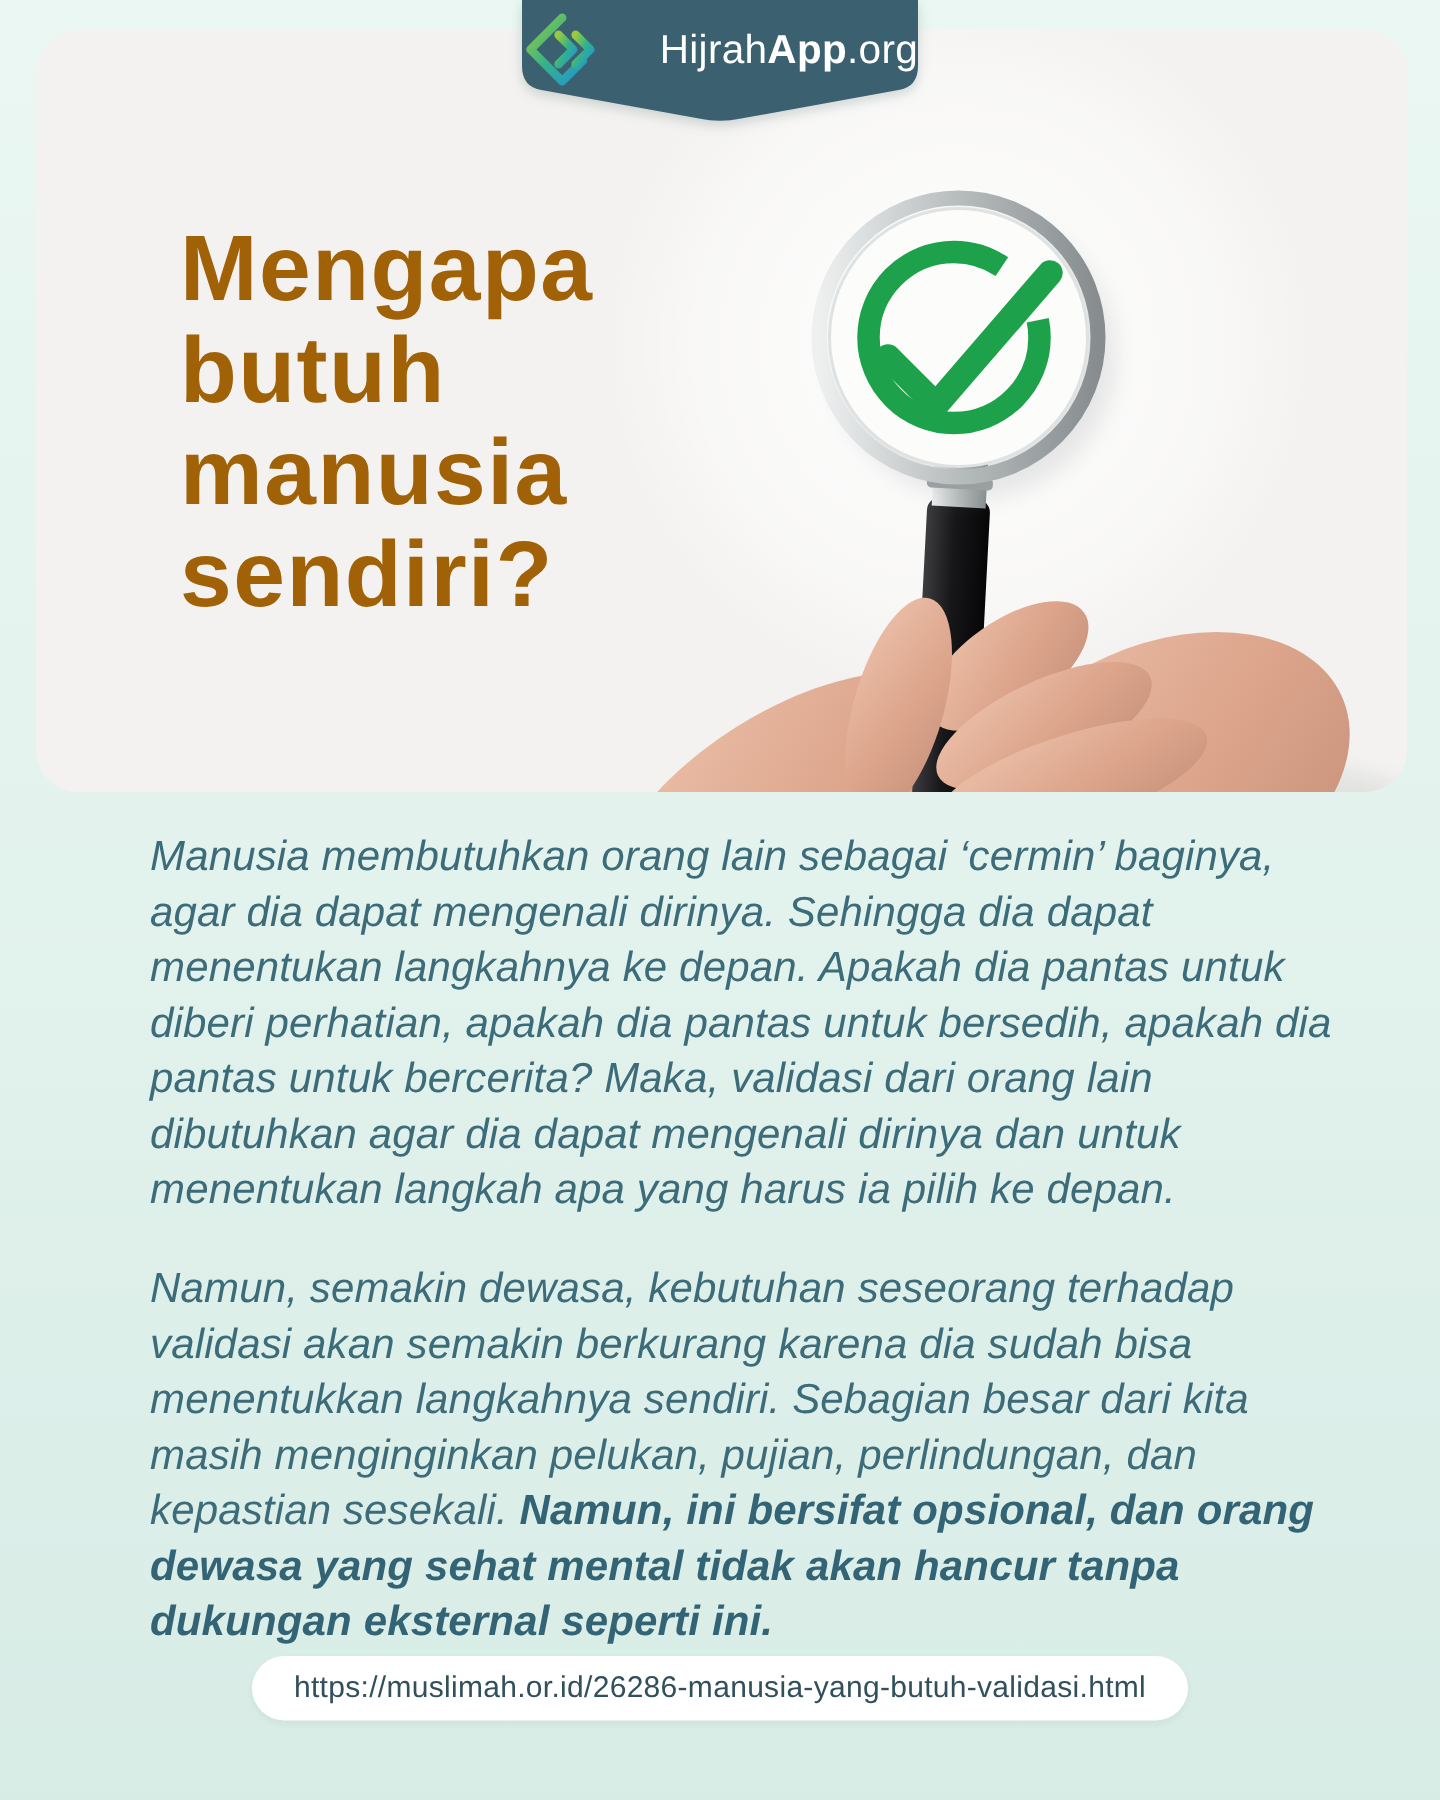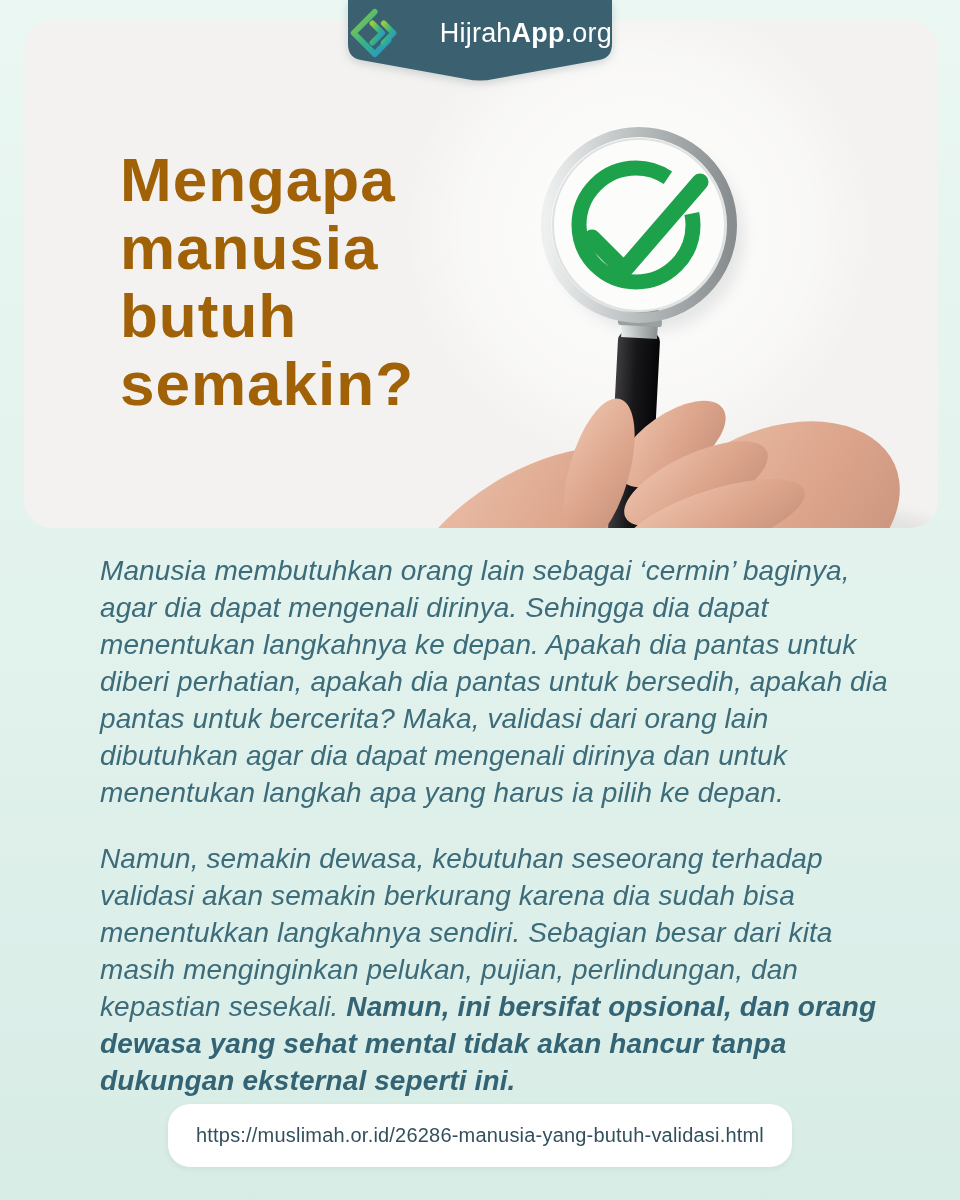--- a/index.html
+++ b/index.html
@@ -74,21 +74,21 @@
   .body-text p + p { margin-top: 29px; }
   .body-text .bold-run { font-weight: 700; color: #336475; }
 
   
   .url-pill {
     position: absolute;
     left: 50%; top: 1104px;
     transform: translateX(-50%);
     background: #ffffff;
     border-radius: 22px;
-    padding: 20px 28px;
+    padding: 10px 28px;
     box-shadow: 0 2px 5px rgba(40,80,85,0.07);
     white-space: nowrap;
     cursor: pointer;
   }
   .url-pill span {
     color: #32505c;
     font-size: 20px;
     font-weight: 500;
     letter-spacing: 0.2px;
   }
@@ -158,23 +158,23 @@
       </g>
 
       <g>
         <circle cx="612" cy="205" r="57" fill="none" stroke="#1ea14b" stroke-width="15" stroke-dasharray="302 44"></circle>
         <path d="M568,218 L600,250 L676,162" fill="none" stroke="#1ea14b" stroke-width="17" stroke-linecap="round" stroke-linejoin="round"></path>
       </g>
     </svg>
 
     <h1 class="title">
       <span>Mengapa</span>
+      <span>butuh</span>
       <span>manusia</span>
-      <span>butuh</span>
-      <span>semakin?</span>
+      <span>sendiri?</span>
     </h1>
   </div>
 
   <div class="badge">
     <svg class="badge-shape" viewBox="0 0 264 84" preserveAspectRatio="none" aria-hidden="true">
       <path d="M0,0 H264 V44 Q264,58 251,60 L146,79 Q132,82 118,79 L13,60 Q0,58 0,44 Z" fill="#3b6170"></path>
     </svg>
     <div class="badge-inner">
       <svg class="badge-logo" viewBox="0 0 64 64" aria-hidden="true">
         <defs>

